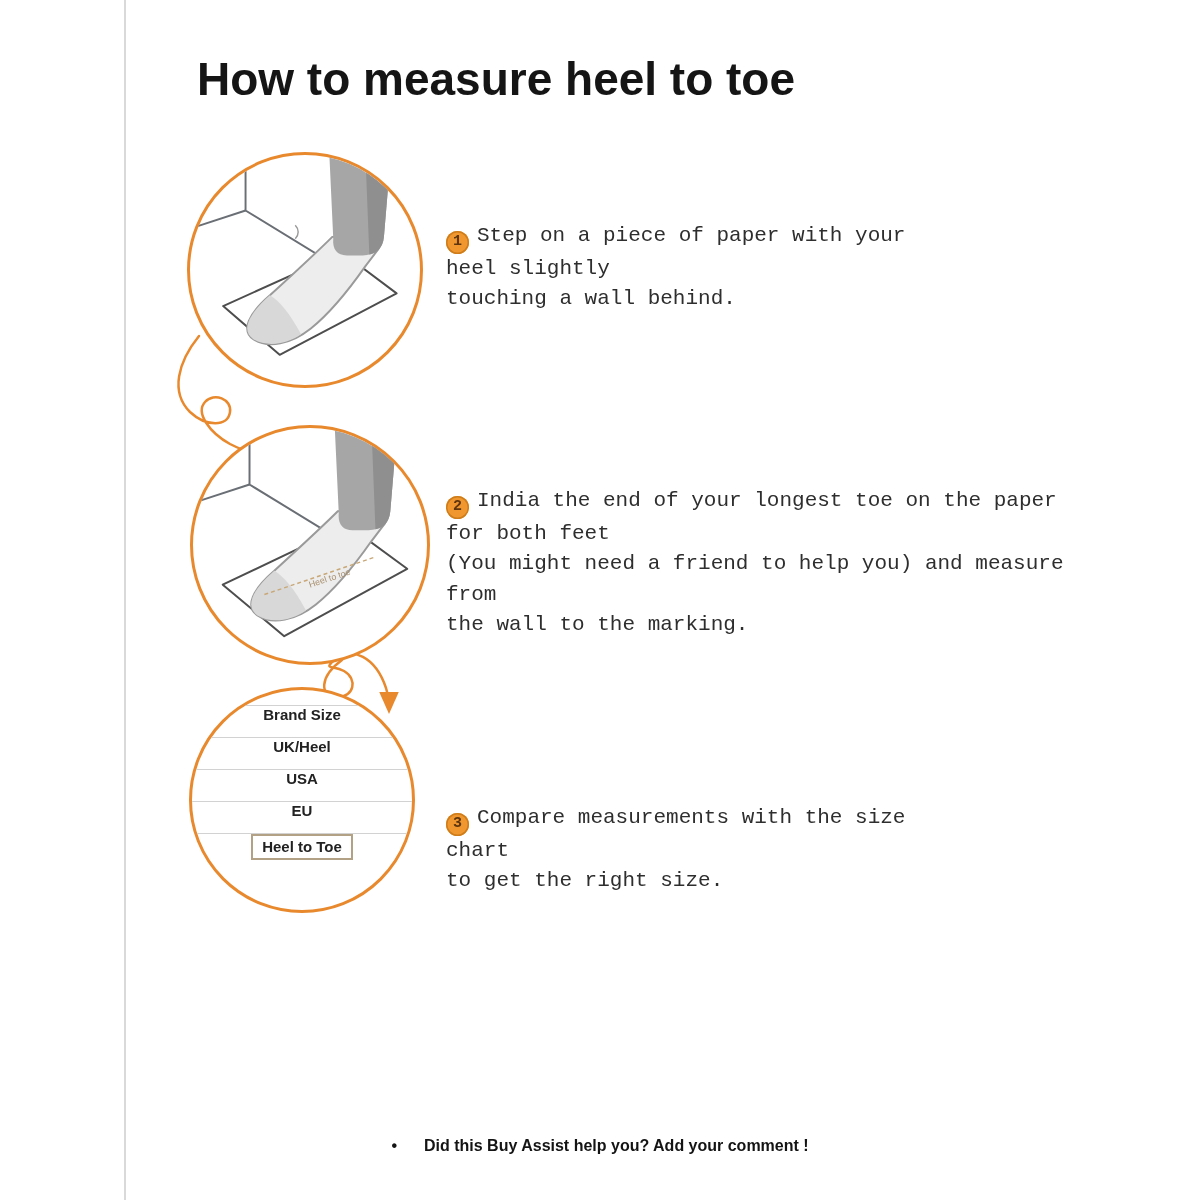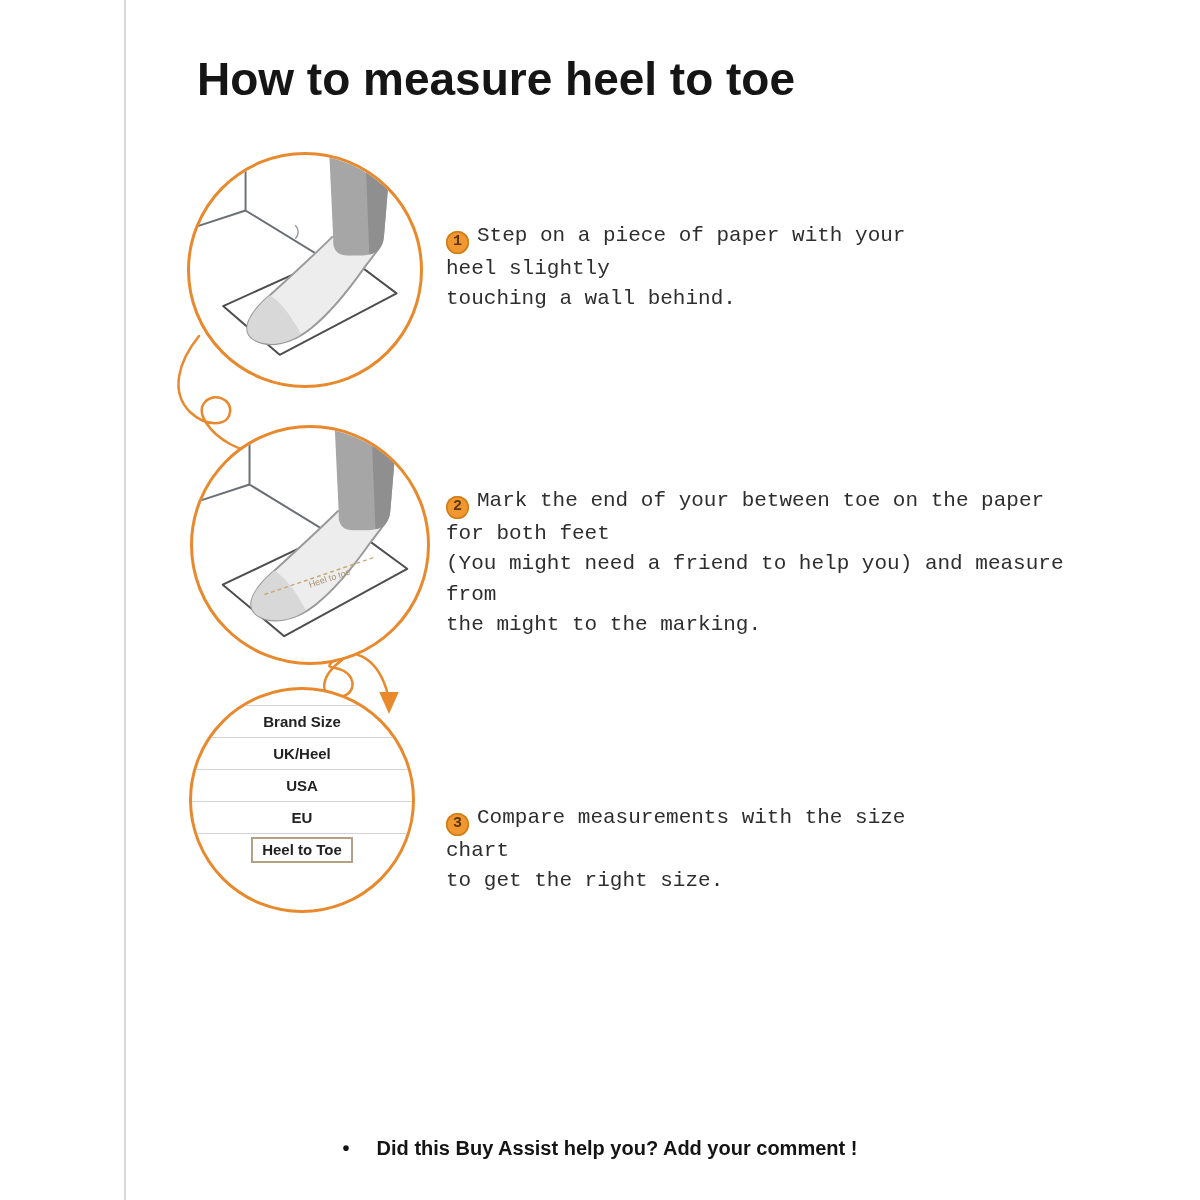--- a/index.html
+++ b/index.html
@@ -19,35 +19,35 @@
   .step{position:absolute;margin:0;font-size:21px;line-height:30.5px;color:#2e2e2e;font-family:Liberation Mono, monospace;}
   .s1{left:446px;top:221px;width:520px;}
   .s2{left:446px;top:486px;width:630px;}
   .s3{left:446px;top:803px;width:500px;}
   .badge{display:inline-flex;align-items:center;justify-content:center;
          width:23px;height:23px;border-radius:50%;background:#F0982F;
          box-shadow:inset 0 0 0 1.5px #cf7d1b;color:#5e350d;font-weight:bold;
          font-size:15px;margin-right:8px;vertical-align:-4px;}
   
   .chart{position:absolute;left:0;top:15px;width:100%;}
-  .chart-row{height:31px;display:flex;align-items:center;justify-content:center;
+  .chart-row{height:31px;display:flex;align-items:flex-start;justify-content:center;
              border-top:1px solid #d2d2d2;font-size:15px;font-weight:bold;color:#222;}
   .h2t-box{display:inline-block;border:2px solid #b3a185;background:#fff;padding:0 9px;line-height:22px;}
   
   .tip{position:absolute;left:190px;top:937px;width:823px;height:162px;
        border:2px solid #707070;border-radius:24px;background:#fff;text-align:center;color:#2e2e2e;}
   .tip-title{margin:15px 0 0;font-size:21px;font-weight:bold;color:#1b1b1b;}
   .tip-line{margin:11px 0 0;font-size:20.5px;}
   .tip-sub{margin:8px 0 0;font-size:20.5px;}
   .tip-list{display:inline-block;text-align:left;margin:3px 0 0;padding:0;list-style:none;font-size:20.5px;}
   .tip-list li{margin-top:4px;}
   .tip-list li::before{content:"\2022";margin-right:20px;}
   
   .footer{position:absolute;top:1137px;left:0;width:1200px;text-align:center;
-          font-size:20px;font-weight:bold;color:#141414;margin:0;}
+          font-size:16px;font-weight:bold;color:#141414;margin:0;}
   .footer-dot::before{content:"\2022";}
   .footer-dot{margin-right:27px;}
 </style>
 </head>
 <body>
 
 <div class="canvas">
 
   <div class="edge-line"></div>
 
@@ -109,23 +109,23 @@
       </div>
     </div>
   </div>
 
   <p class="step s1">
     <span class="badge">1</span><span>Step on a piece of paper with your heel slightly</span><br>
     <span>touching a wall behind.</span>
   </p>
 
   <p class="step s2">
-    <span class="badge">2</span><span>Mark the end of your between toe on the paper for both feet</span><br>
+    <span class="badge">2</span><span>India the end of your longest toe on the paper for both feet</span><br>
     <span>(You might need a friend to help you) and measure from</span><br>
-    <span>the might to the marking.</span>
+    <span>the wall to the marking.</span>
   </p>
 
   <p class="step s3">
     <span class="badge">3</span><span>Compare measurements with the size chart</span><br>
     <span>to get the right size.</span>
   </p>
 
 
   <p class="footer">
     <span class="footer-dot"></span><span>Did this Buy Assist help you? Add your comment !</span>

